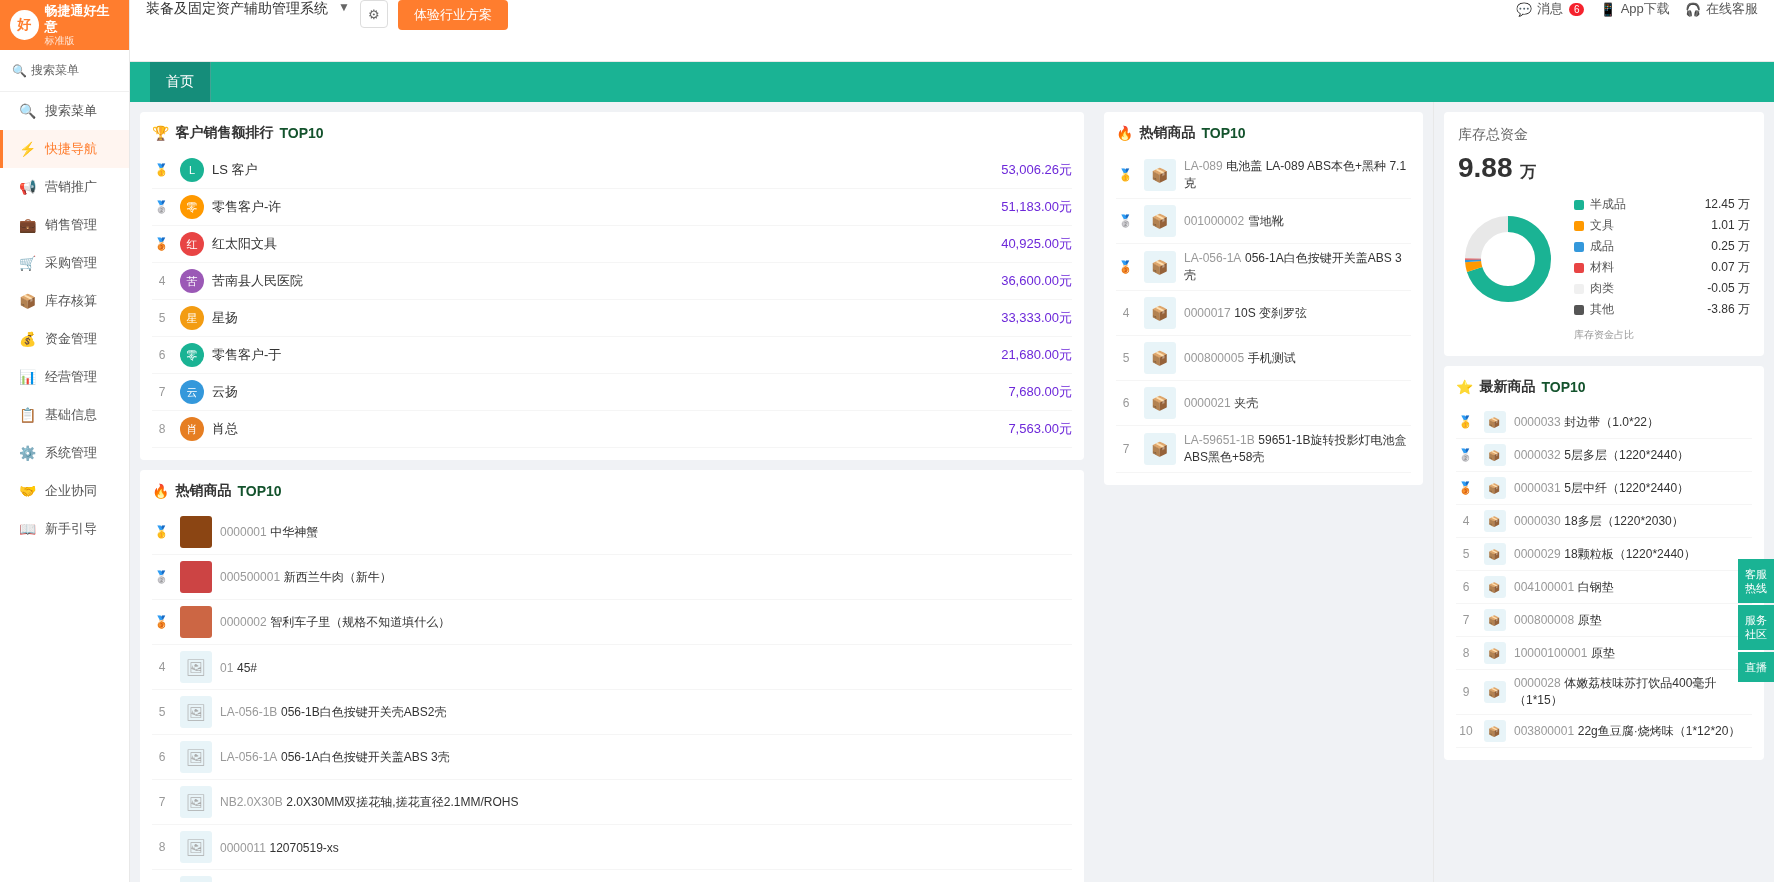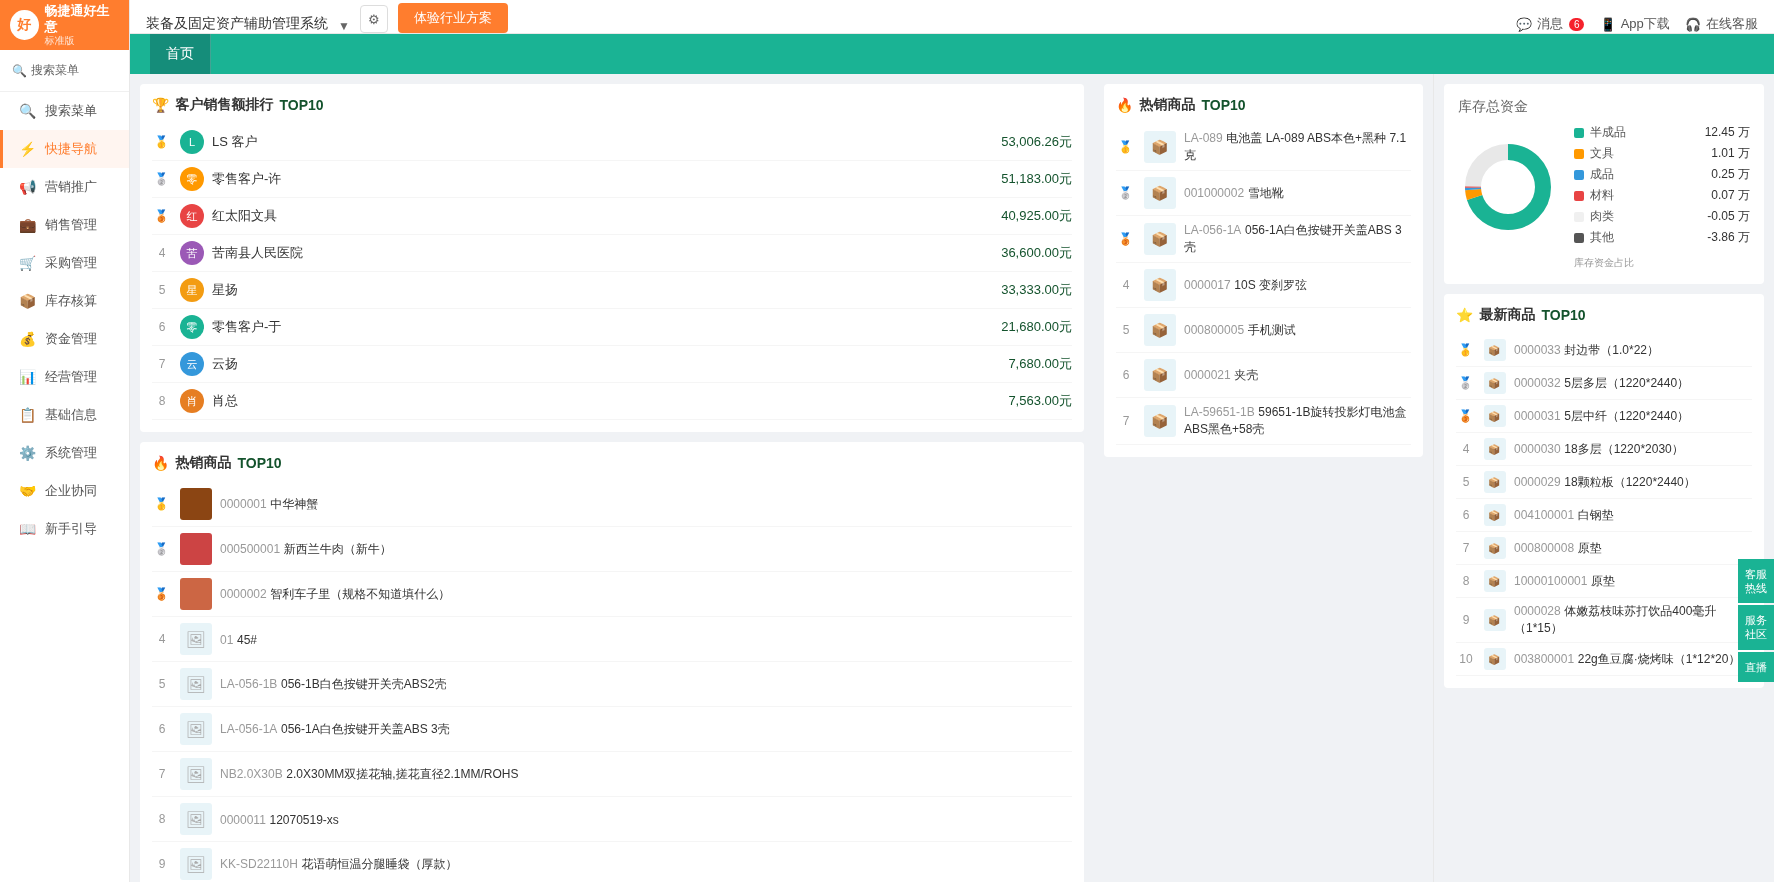--- a/index.html
+++ b/index.html
@@ -63,25 +63,25 @@
       border-left: 3px solid transparent;
     }
     .sidebar-nav-item.active { color: #ff7d2e; border-left-color: #ff7d2e; background: #fff5f0; }
     .nav-icon { font-size: 14px; width: 18px; text-align: center; }
 
     
     .main-area { flex: 1; display: flex; flex-direction: column; overflow: hidden; }
 
     
     .topbar {
-      height: 34px;
+      height: 62px;
       background: #fff;
       border-bottom: 1px solid #e8e8e8;
       display: flex;
-      align-items: flex-end;
+      align-items: flex-start;
       padding: 0 16px;
       gap: 10px;
     }
     .topbar-title {
       font-size: 14px;
       color: #333;
     }
     .topbar-dropdown {
       font-size: 12px;
       color: #666;
@@ -220,21 +220,21 @@
       color: #fff;
       font-size: 11px;
       flex-shrink: 0;
     }
     .rank-name {
       flex: 1;
       color: #333;
       font-size: 13px;
     }
     .rank-amount {
-      color: #14532d;
+      color: #6d28d9;
       font-size: 13px;
       font-weight: 500;
       text-align: right;
     }
 
     
     .product-item {
       display: flex;
       align-items: center;
       padding: 6px 0;
@@ -692,20 +692,24 @@
           </div>
       </div>
     </div>
 
     <div class="right-panel">
 
       <div class="inventory-card">
         <div class="inventory-header">
           <span>库存总资金</span>
         </div>
+        <div class="inventory-amount">
+          <span>9.88</span>
+          <span class="unit">万</span>
+        </div>
         <div class="inventory-chart-area">
           <div class="donut-container">
             <svg width="100" height="100" viewBox="0 0 100 100">
 
               <circle cx="50" cy="50" r="35" fill="none" stroke="#e8e8e8" stroke-width="16"></circle>
 
               <circle cx="50" cy="50" r="35" fill="none" stroke="#1ab394" stroke-width="16" stroke-dasharray="154 66" stroke-dashoffset="0" transform="rotate(-90 50 50)"></circle>
 
               <circle cx="50" cy="50" r="35" fill="none" stroke="#ff9900" stroke-width="16" stroke-dasharray="8 212" stroke-dashoffset="-154" transform="rotate(-90 50 50)"></circle>
 

